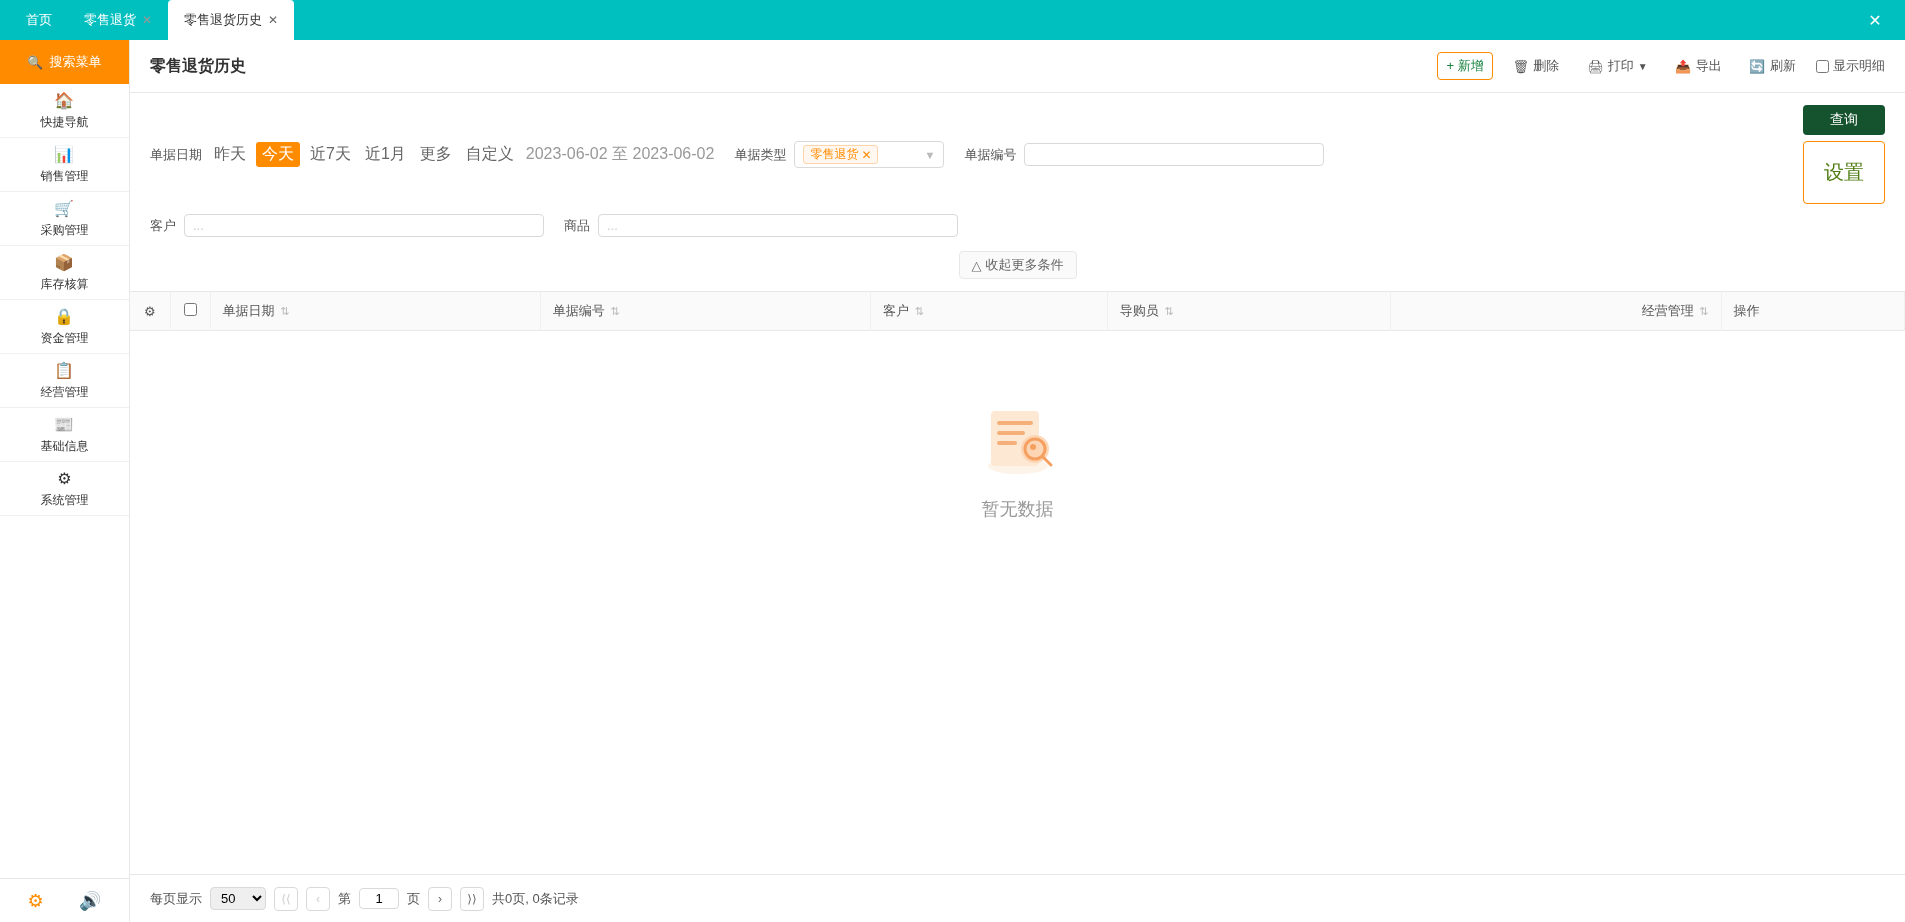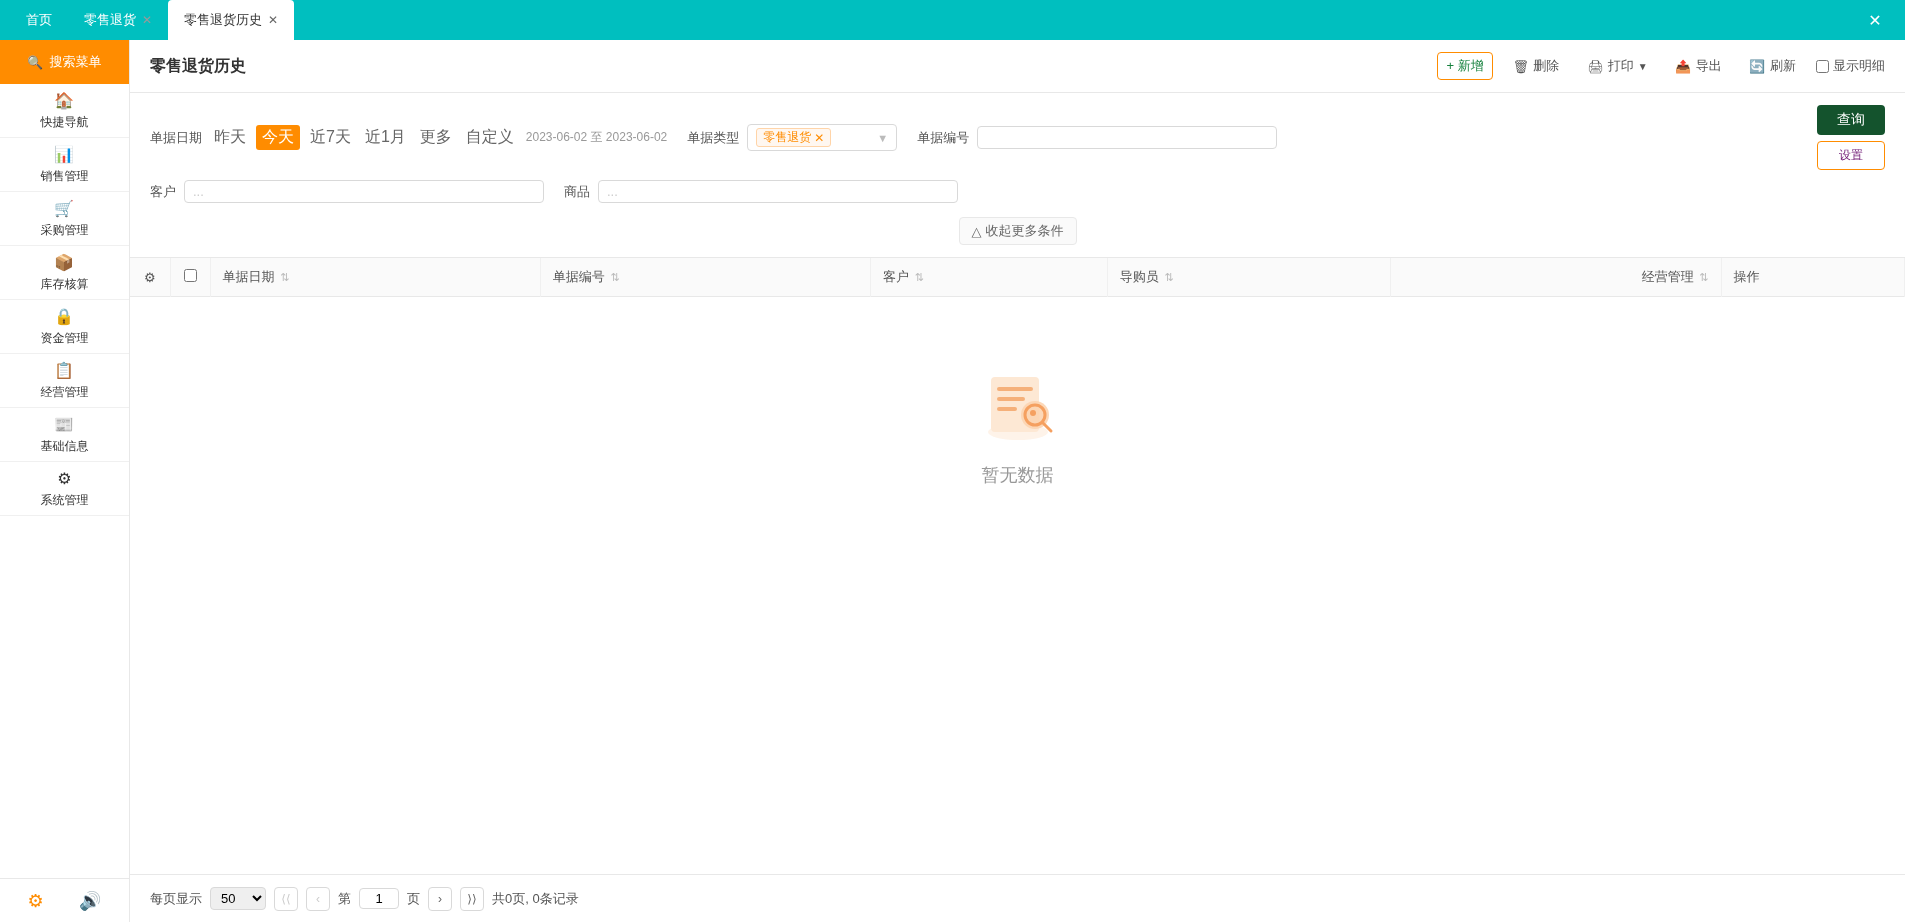--- a/index.html
+++ b/index.html
@@ -173,21 +173,21 @@
       cursor: pointer;
       padding: 2px 4px;
     }
     .date-opt.active {
       background: #ff8c00;
       color: #fff;
       border-radius: 3px;
       padding: 2px 6px;
     }
     .date-range {
-      font-size: 12px;
+      font-size: 16px;
       color: #999;
     }
     .filter-select {
       display: flex;
       align-items: center;
       border: 1px solid #d9d9d9;
       border-radius: 4px;
       padding: 3px 8px;
       font-size: 13px;
       min-width: 150px;
@@ -249,25 +249,25 @@
       background: #14532d;
       color: #fff;
       border: none;
       border-radius: 4px;
       padding: 6px 20px;
       font-size: 14px;
       cursor: pointer;
     }
     .btn-settings {
       background: #fff;
-      color: #701a75;
+      color: #4d7c0f;
       border: 1px solid #ff8c00;
       border-radius: 4px;
-      padding: 5px 20px;
-      font-size: 12px;
+      padding: 17px 20px;
+      font-size: 20px;
       cursor: pointer;
     }
     .query-btn-group {
       display: flex;
       flex-direction: column;
       gap: 6px;
       margin-left: auto;
     }
 
     

